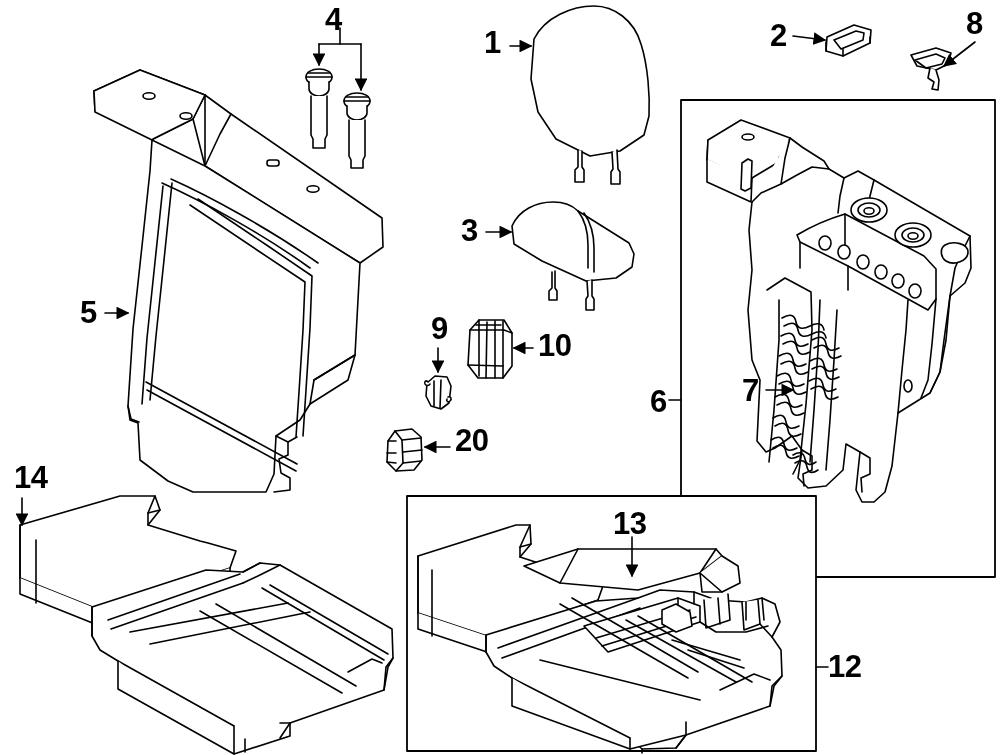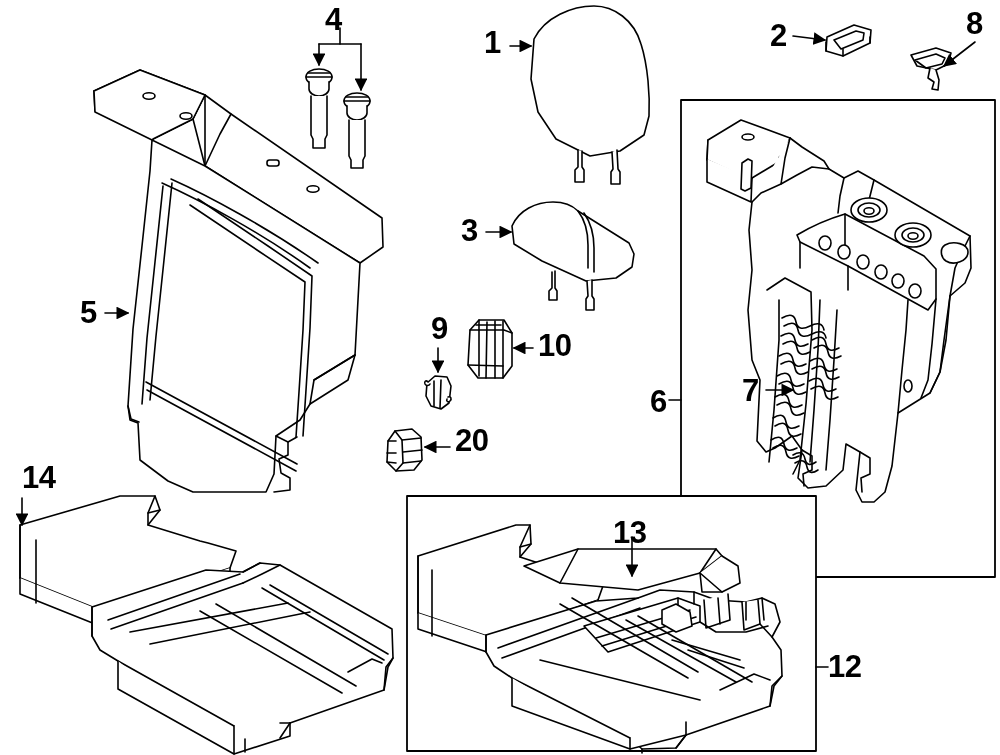--- a/index.html
+++ b/index.html
@@ -420,16 +420,16 @@
   <div class="callout-label" style="left:461px; top:215px;">3</div>
   <div class="callout-label" style="left:325px; top:4px;">4</div>
   <div class="callout-label" style="left:80px; top:297px;">5</div>
   <div class="callout-label" style="left:650px; top:386px;">6</div>
   <div class="callout-label" style="left:742px; top:375px;">7</div>
   <div class="callout-label" style="left:966px; top:8px;">8</div>
   <div class="callout-label" style="left:431px; top:313px;">9</div>
   <div class="callout-label" style="left:538px; top:330px;">10</div>
   <div class="callout-label" style="left:455px; top:425px;">20</div>
   <div class="callout-label" style="left:828px; top:651px;text-align:right;">12</div>
-  <div class="callout-label" style="left:613px; top:508px;margin-top:9px;">13</div>
-  <div class="callout-label" style="left:22px; top:462px;">14</div>
+  <div class="callout-label" style="left:613px; top:508px;">13</div>
+  <div class="callout-label" style="left:14px; top:462px;">14</div>
 
 </div>
 
 </body></html>

